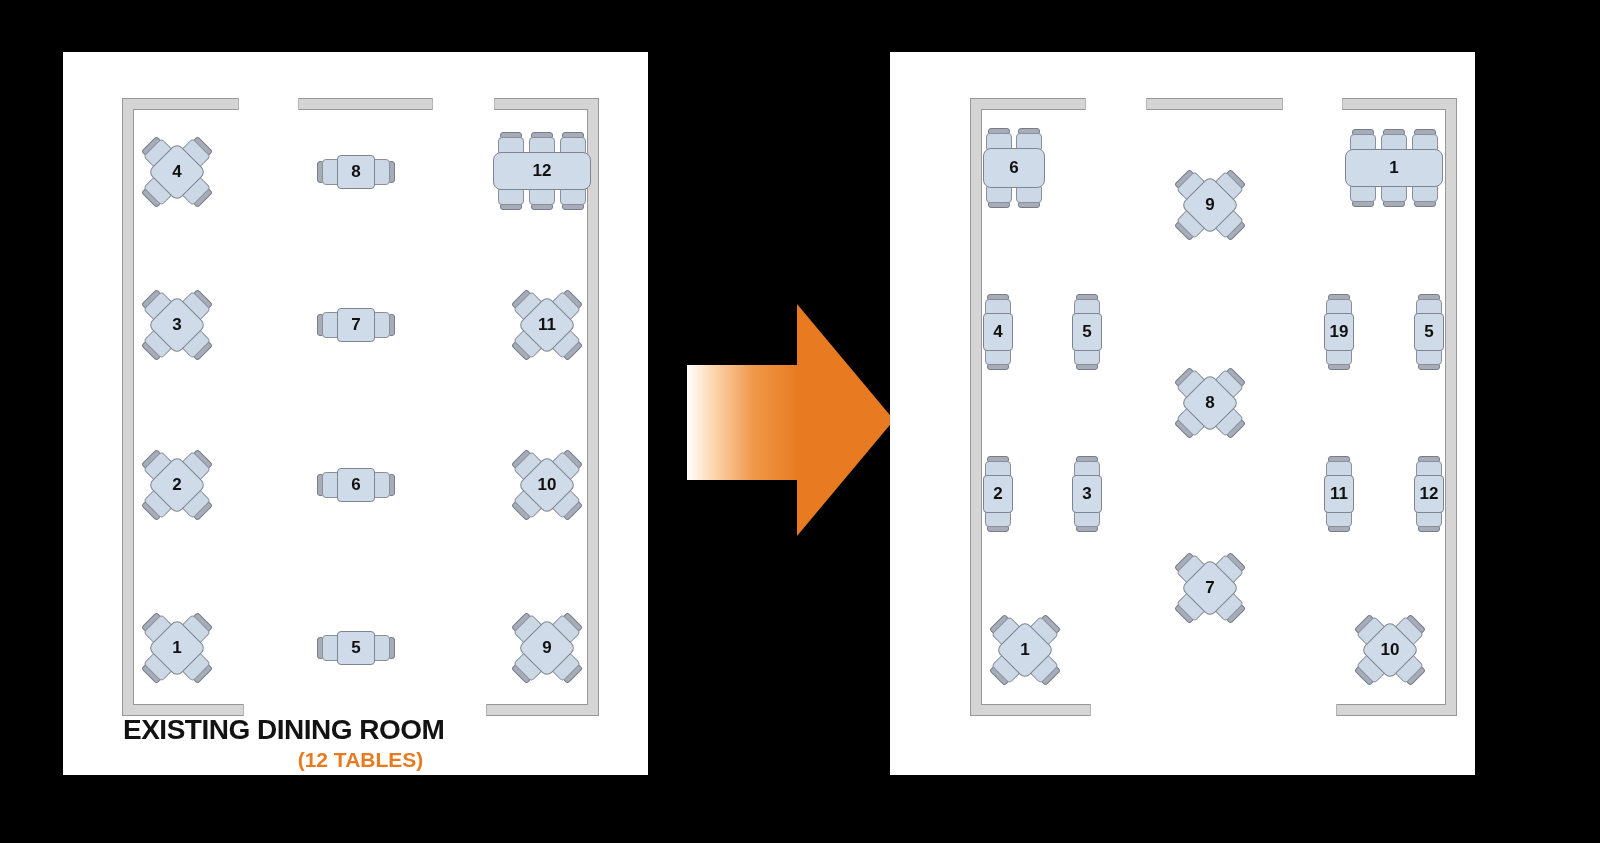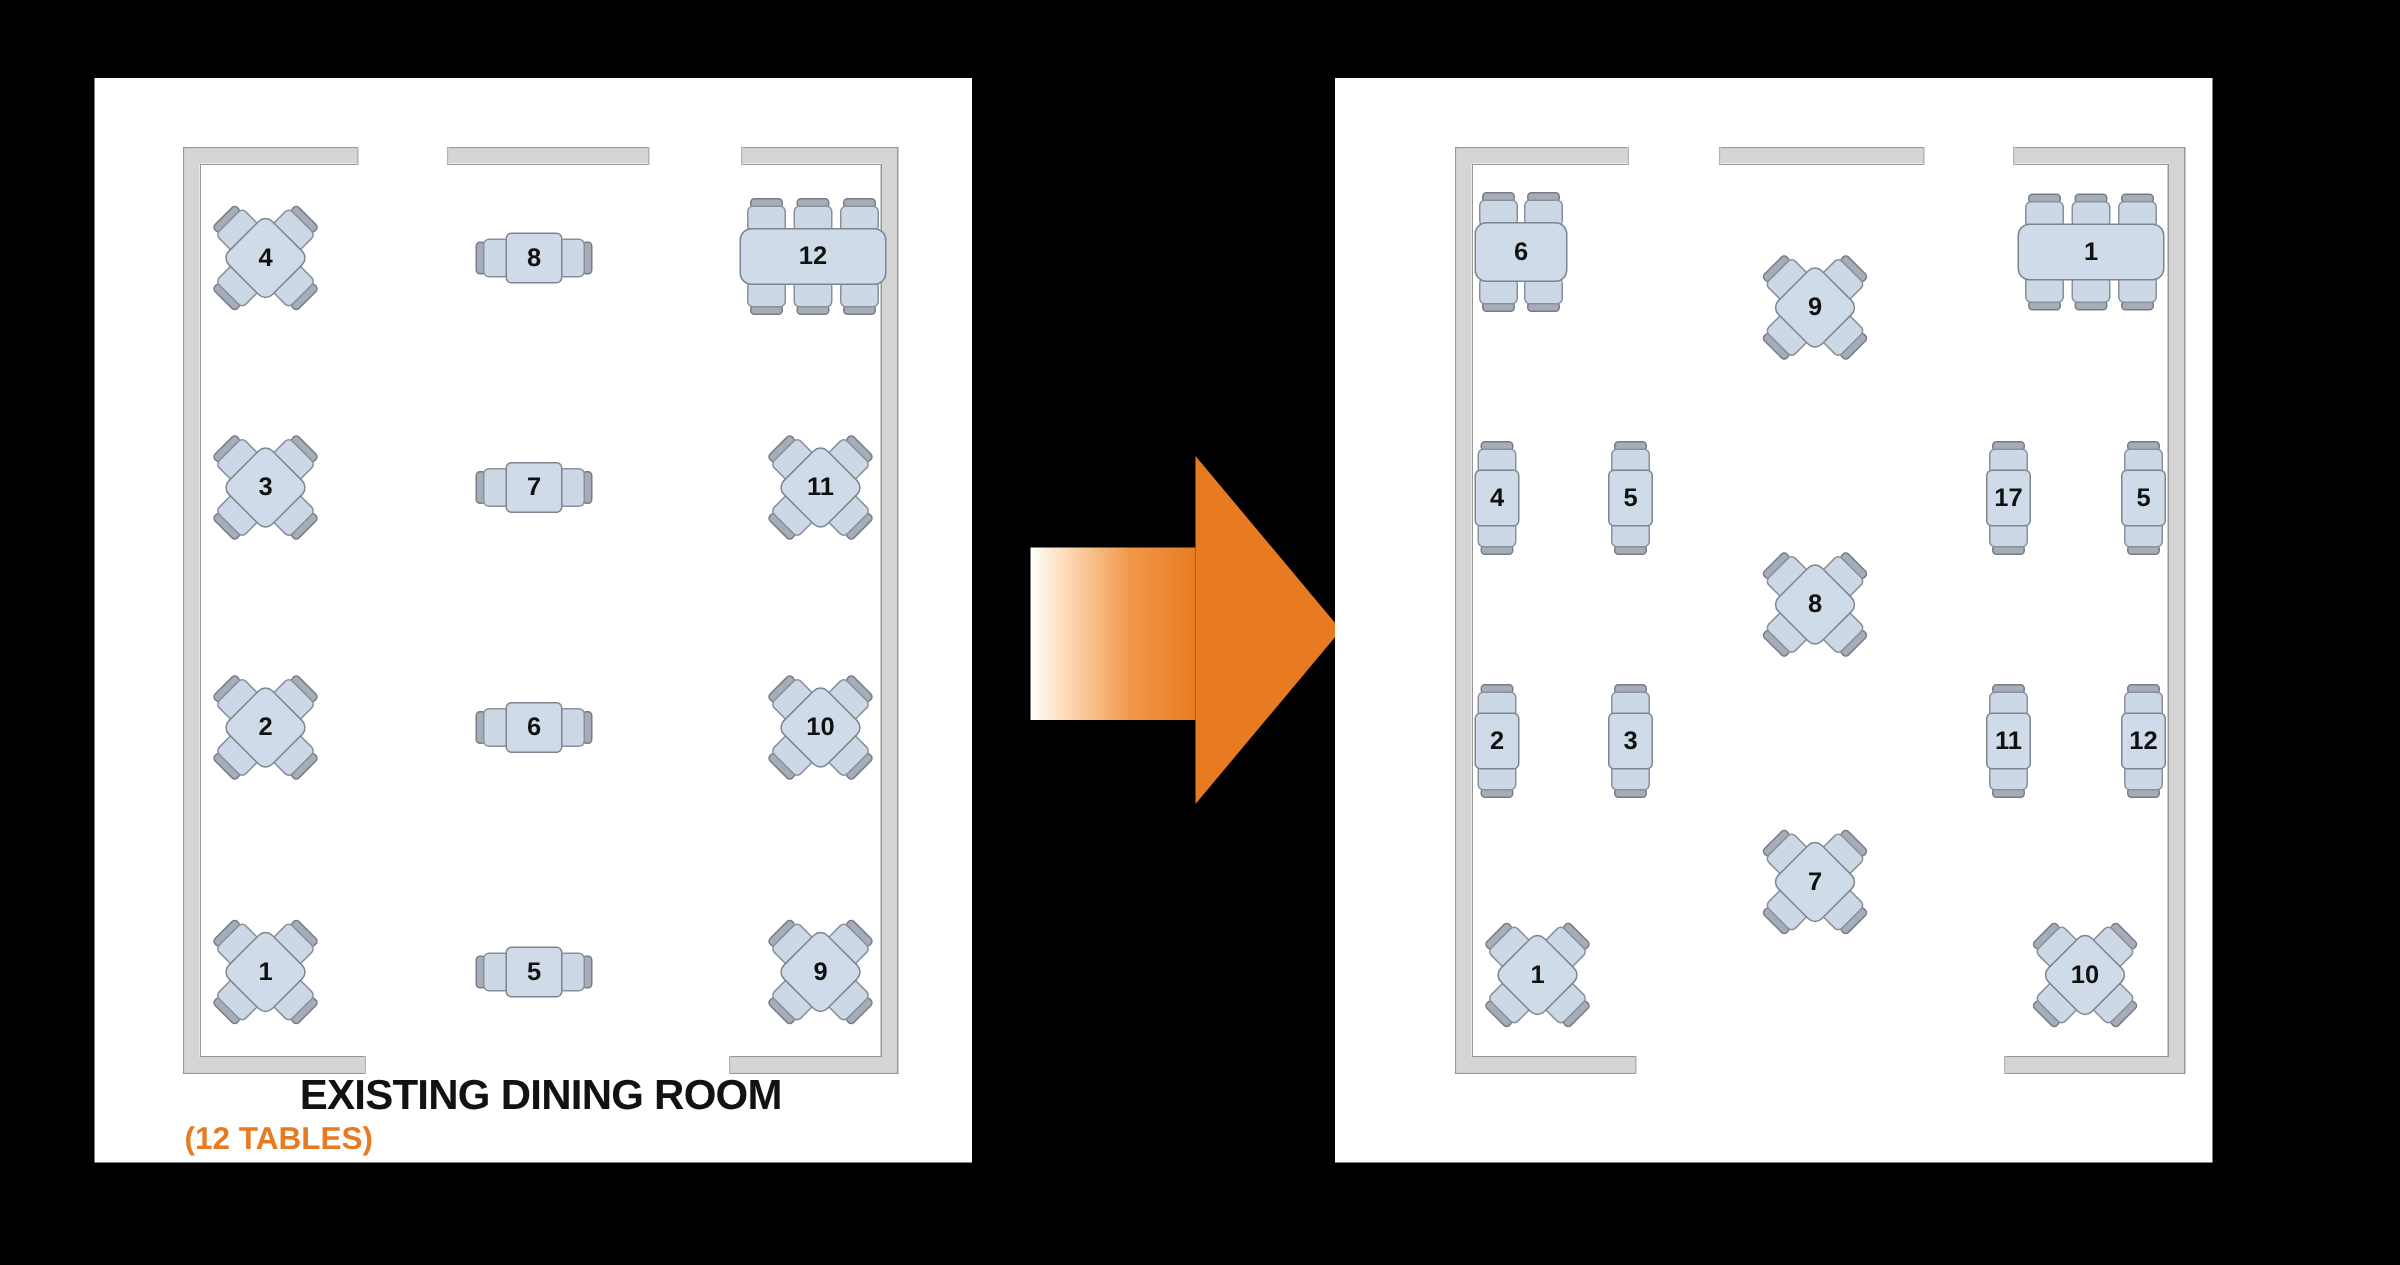--- a/index.html
+++ b/index.html
@@ -27,23 +27,23 @@
   .chair.n .chair-back{left:2px;right:2px;top:0;height:7px;}
   .chair.s .chair-back{left:2px;right:2px;bottom:0;height:7px;}
   .chair.w .chair-back{top:2px;bottom:2px;left:0;width:7px;}
   .chair.e .chair-back{top:2px;bottom:2px;right:0;width:7px;}
   .chair-seat{position:absolute;background:#ccd8e6;border:1px solid #8a909b;box-sizing:border-box;}
   .chair.n .chair-seat{left:0;right:0;top:5px;bottom:0;border-radius:4px 4px 6px 6px;}
   .chair.s .chair-seat{left:0;right:0;bottom:5px;top:0;border-radius:6px 6px 4px 4px;}
   .chair.w .chair-seat{top:0;bottom:0;left:5px;right:0;border-radius:4px 6px 6px 4px;}
   .chair.e .chair-seat{top:0;bottom:0;right:5px;left:0;border-radius:6px 4px 4px 6px;}
 
-  .title{position:absolute;top:663px;margin:0;text-align:center;color:#121212;
+  .title{position:absolute;top:663px;margin:0;text-align:left;color:#121212;
          font-weight:bold;font-size:28px;line-height:30px;letter-spacing:-0.5px;}
-  .subtitle{position:absolute;top:697px;font-weight:bold;font-size:21px;line-height:22px;color:#e87b22;}
+  .subtitle{position:absolute;top:697px;text-align:center;font-weight:bold;font-size:21px;line-height:22px;color:#e87b22;}
 
   .arrow{position:absolute;left:687px;top:304px;width:206px;height:232px;}
   .arrow-shaft{position:absolute;left:0;top:61px;width:110px;height:115px;
       background:linear-gradient(90deg,#ffffff 0%,#fdd9b5 22%,#f0984a 60%,#e87b22 100%);}
   .arrow-head{position:absolute;left:110px;top:0;width:0;height:0;
       border-top:116px solid transparent;border-bottom:116px solid transparent;border-left:97px solid #e87b22;}
 </style>
 </head>
 <body>
 
@@ -508,21 +508,21 @@
         <div class="tgroup">
           <div class="chair n" style="left: 436px; top: 242px;">
             <div class="chair-back"></div>
             <div class="chair-seat"></div>
           </div>
           <div class="chair s" style="left: 436px; top: 293px;">
             <div class="chair-back"></div>
             <div class="chair-seat"></div>
           </div>
           <div class="tsurf" style="left: 434px; top: 261px; width: 30px; height: 38px; border-radius: 4px;">
-            <div class="tnum">17</div>
+            <div class="tnum">19</div>
           </div>
         </div>
         <div class="tgroup">
           <div class="chair n" style="left: 526px; top: 242px;">
             <div class="chair-back"></div>
             <div class="chair-seat"></div>
           </div>
           <div class="chair s" style="left: 526px; top: 293px;">
             <div class="chair-back"></div>
             <div class="chair-seat"></div>

